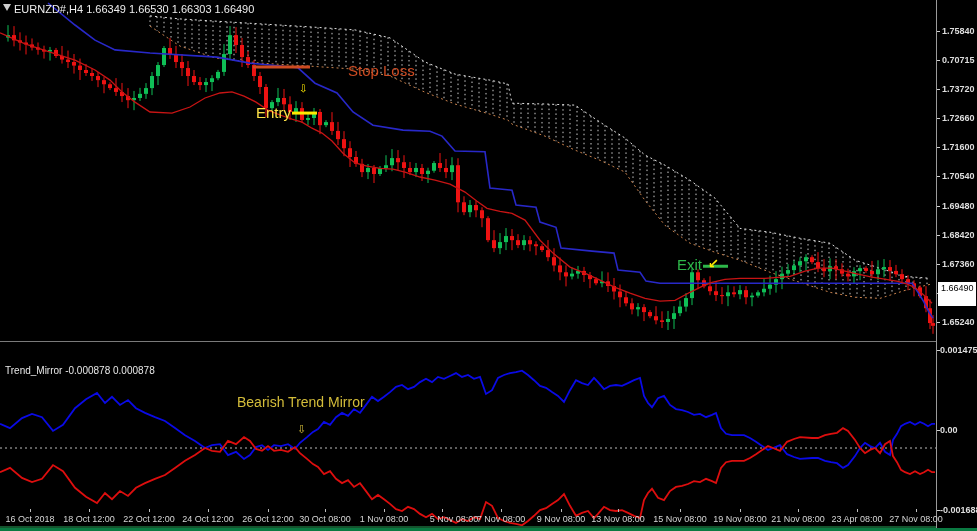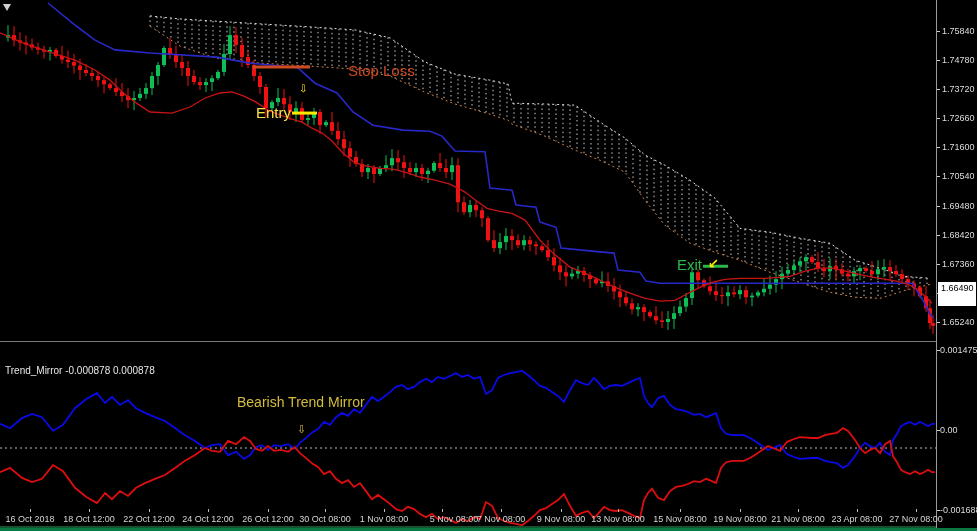--- a/index.html
+++ b/index.html
@@ -8,21 +8,21 @@
   .panel{position:absolute;overflow:hidden;}
   #main-panel{left:0;top:0;width:936px;height:341px;border-bottom:1px solid #7a7a7a;}
   #ind-panel{left:0;top:360px;width:936px;height:166px;border-bottom:3px solid #14532d;}
   #axis-panel{left:936px;top:0;width:41px;height:528px;border-left:1px solid #9a9a9a;background:#000;}
   #time-panel{left:0;top:509px;width:977px;height:19px;padding-left:15px;}
   #bottom-strip{position:absolute;left:0;top:528px;width:977px;height:3px;background:#0a7a42;}
   .chart-title{position:absolute;left:14px;top:3px;color:#eee;font-size:11px;white-space:nowrap;}
   .sym-triangle{position:absolute;left:3px;top:4px;width:0;height:0;border-left:4px solid transparent;
                 border-right:4px solid transparent;border-top:7px solid #cfcfcf;}
   .ind-label{position:absolute;left:5px;top:5px;color:#e8e8e8;font-size:10px;white-space:nowrap;}
-  .price-tick{position:absolute;left:5px;color:#dedede;font-size:9px;white-space:nowrap;}
+  .price-tick{position:absolute;left:5px;color:#dedede;font-size:9px;white-space:nowrap;font-weight:bold;}
   .tick-dash{position:absolute;left:0;width:3px;height:1px;background:#cfcfcf;}
   .time-tick{position:absolute;top:5px;color:#d6d6d6;font-size:9px;white-space:nowrap;transform:translateX(-50%);}
   .time-dash{position:absolute;top:0;width:1px;height:3px;background:#bbb;}
   .bid-box{position:absolute;left:1px;background:#fff;color:#000;font-size:9px;padding:1px 2px 13px 3px;
            white-space:nowrap;z-index:4;}
   .anno{position:absolute;font-size:15px;white-space:nowrap;z-index:3;}
   .marker{position:absolute;z-index:3;line-height:1;}
   svg{position:absolute;left:0;top:0;}
 </style>
 </head>
@@ -462,20 +462,24 @@
           <line x1="933" y1="315.068" x2="933" y2="333.813" stroke="#ee1212" stroke-width="1"></line>
           <rect x="931" y="323.06800000000015" width="4" height="2.7449999999996635" fill="#ee1212"></rect>
         </g>
         <polyline points="48,3.0 75,25.0 95,40.1 115,49.9 150,53.0 217,57.1 250,63.1 298,67.8 315,83.2 337,93.0 353,112.0 373,125.2 403,130.1 430,131.2 442,136.1 455,151.0 485,151.8 490,188.0 512,190.2 516,205.0 536,207.2 540,222.1 556,227.3 561,248.1 592,251.1 614,253.1 618,270.1 640,272.3 646,281.1 660,283.3 912,283.3 918,292.3 924,302.2 929,312.4 933,318.1" fill="none" stroke="#2828c8" stroke-width="1.6"></polyline>
         <polyline points="0,32.9 25,43.9 50,52.1 75,60.1 95,70.0 110,80.1 122,91.9 135,102.1 150,112.0 172,113.1 190,107.0 205,98.0 220,93.0 232,91.9 244,96.1 256,102.1 268,110.1 280,115.0 292,119.1 302,122.1 312,128.2 322,133.1 332,141.1 343,153.2 355,163.0 367,166.1 380,168.3 393,169.1 405,172.1 420,177.0 435,180.1 450,184.2 465,192.1 477,201.2 487,208.3 500,211.3 512,213.3 525,220.1 540,240.2 553,253.1 570,267.1 587,274.2 600,280.2 615,287.4 630,293.1 645,298.4 660,301.1 675,300.3 690,292.3 702,286.3 712,282.4 725,279.4 740,278.3 765,278.3 790,276.4 805,271.2 818,268.2 832,268.2 845,271.2 858,274.2 872,277.2 886,279.4 898,281.3 908,284.4 916,288.2 924,295.3 932,303.3" fill="none" stroke="#c81414" stroke-width="1.3"></polyline>
         <line x1="253" y1="66.95949999999971" x2="310" y2="66.95949999999971" stroke="#cd4b22" stroke-width="3"></line>
         <line x1="292" y1="113.0755000000001" x2="317" y2="113.0755000000001" stroke="#ffeb00" stroke-width="3"></line>
         <line x1="703" y1="266.2464999999997" x2="728" y2="266.2464999999997" stroke="#2eb84a" stroke-width="3"></line>
       </svg>
     <span class="sym-triangle"></span>
+    <div class="chart-title">
+      <span>EURNZD#,H4</span>
+      <span>1.66349 1.66530 1.66303 1.66490</span>
+    </div>
     <div class="anno" id="anno-stoploss" style="left: 316px; top: 61.9595px; color: rgb(205, 75, 34); margin-left: 32px;">Stop Loss</div>
     <div class="anno" id="anno-entry" style="left: 256px; top: 104.076px; color: #fde047;">Entry</div>
     <div class="anno" id="anno-exit" style="left: 677px; top: 256.246px; color: rgb(46, 184, 74);">Exit</div>
     <div class="marker" id="entry-marker" style="left: 299px; top: 83.9785px; color: rgb(255, 235, 0); font-size: 10px;">⇩</div>
     <div class="marker" id="exit-marker" style="left: 708px; top: 257.188px; color: rgb(255, 235, 0); font-size: 13px; font-weight: bold;">↙</div>
   </div>
 
   <div id="ind-panel" class="panel">
     <svg id="ind-svg" width="936" height="166">
         <line x1="0" y1="88" x2="936" y2="88" stroke="#bbbbbb" stroke-width="1" stroke-dasharray="2 3"></line>
@@ -485,21 +489,21 @@
     <div class="ind-label">Trend_Mirror -0.000878 0.000878</div>
     <div class="anno" id="anno-note" style="font-size: 14px; left: 237px; top: 33.5549px; color: rgb(212, 189, 58);">Bearish Trend Mirror</div>
     <div class="marker" id="note-marker" style="left: 297px; top: 63.9907px; color: rgb(212, 189, 58); font-size: 11px;">⇩</div>
   </div>
 
   <div id="axis-panel" class="panel">
     <div class="bid-box" id="bid-box" style="top: 281.657px;">1.66490</div>
   <div class="tick-dash" style="top: 31px;"></div>
       <div class="price-tick" style="top: 26px;">1.75840</div>
       <div class="tick-dash" style="top: 60.097px;"></div>
-      <div class="price-tick" style="top: 55.097px;">1.74780</div>
+      <div class="price-tick" style="top: 55.097px;">0.70715</div>
       <div class="tick-dash" style="top: 89.194px;"></div>
       <div class="price-tick" style="top: 84.194px;">1.73720</div>
       <div class="tick-dash" style="top: 118.291px;"></div>
       <div class="price-tick" style="top: 113.291px;">1.72660</div>
       <div class="tick-dash" style="top: 147.388px;"></div>
       <div class="price-tick" style="top: 142.388px;">1.71600</div>
       <div class="tick-dash" style="top: 176.485px;"></div>
       <div class="price-tick" style="top: 171.485px;">1.70540</div>
       <div class="tick-dash" style="top: 205.582px;"></div>
       <div class="price-tick" style="top: 200.582px;">1.69480</div>

